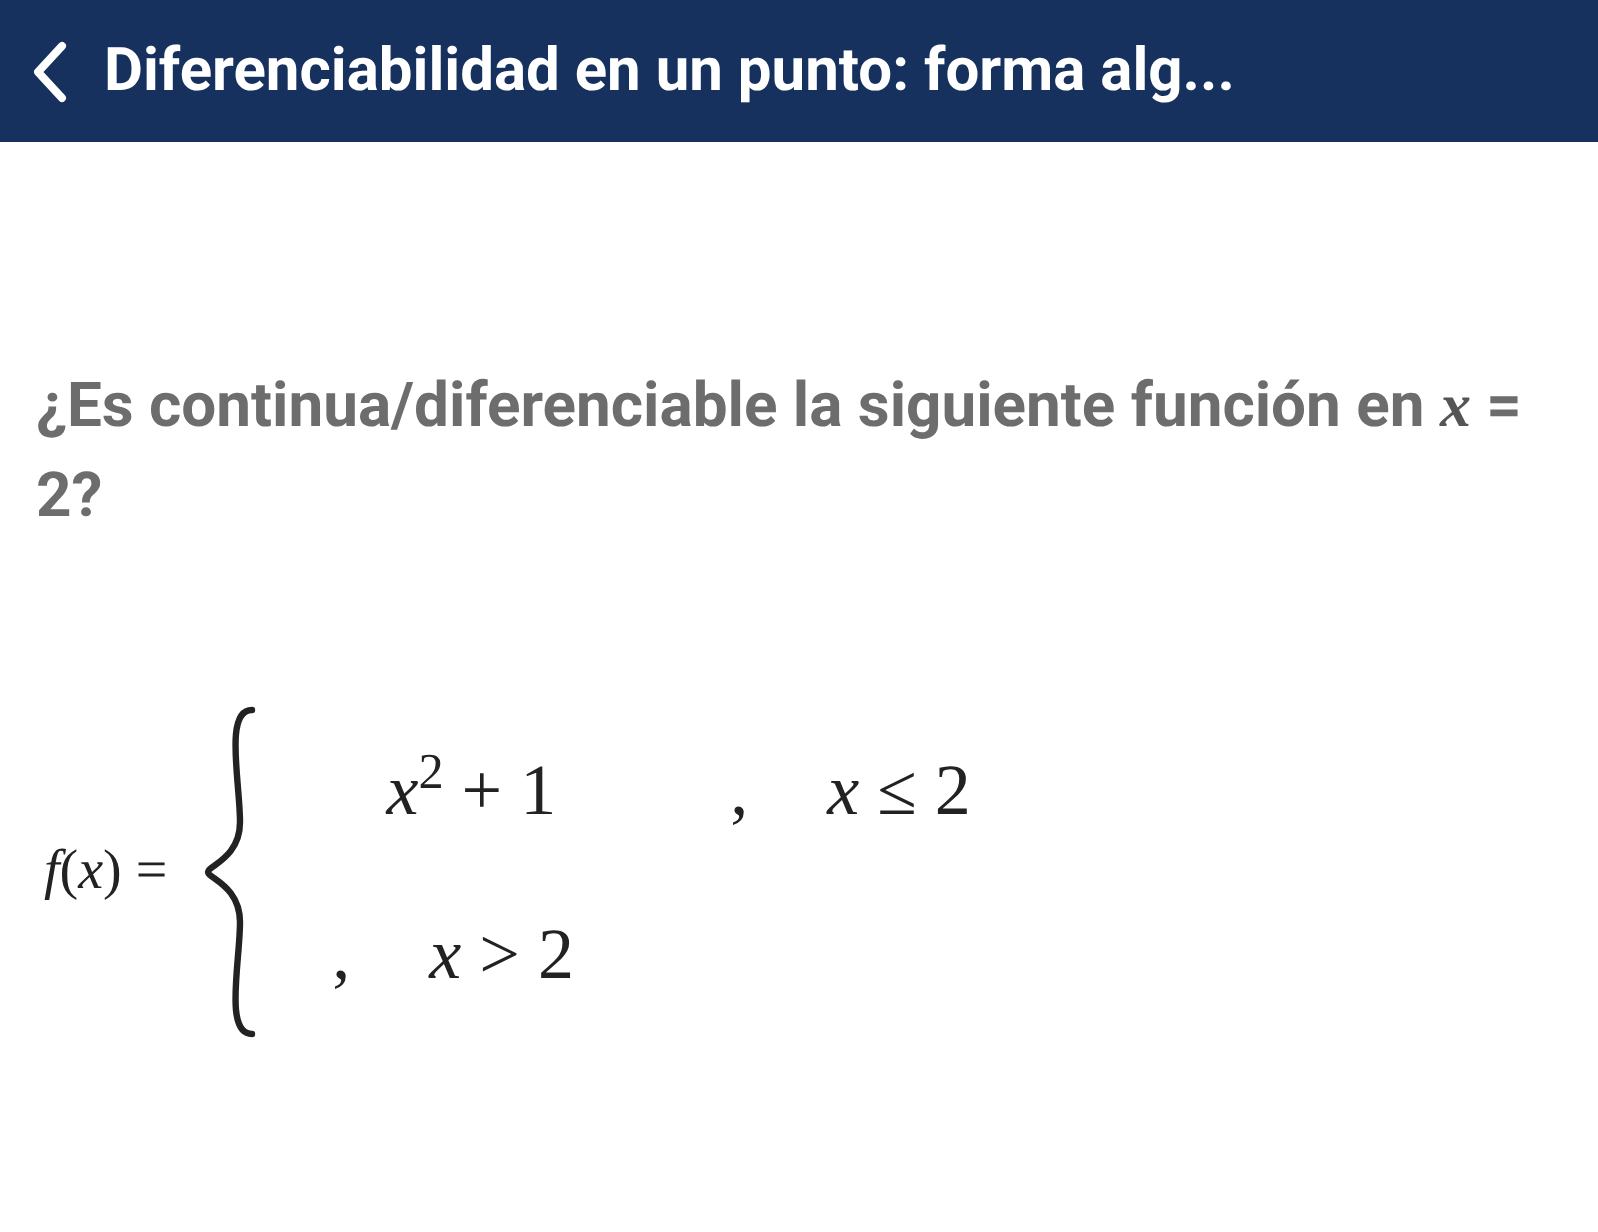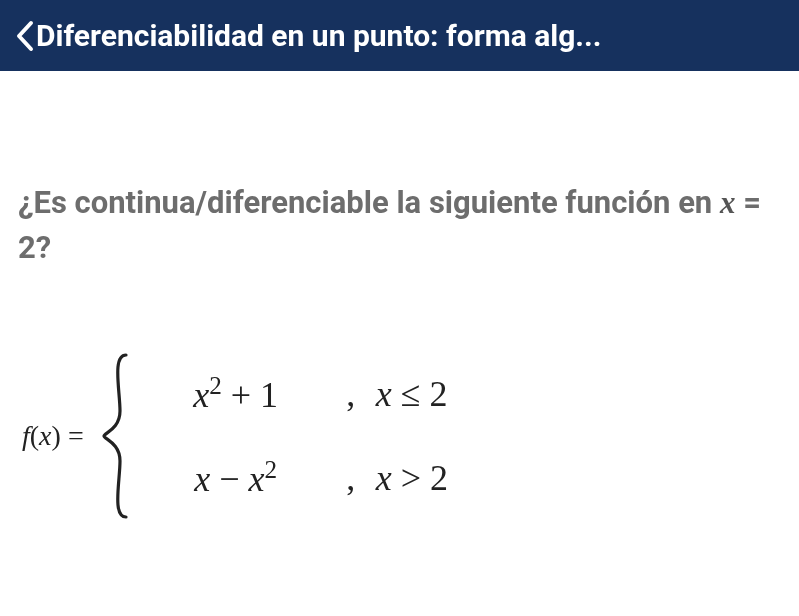--- a/index.html
+++ b/index.html
@@ -9,20 +9,21 @@
     font-family: -apple-system, BlinkMacSystemFont, "Segoe UI", Roboto, Helvetica, Arial, sans-serif;
     background: #fff;
     overflow: hidden;
   }
   .header {
     background: #16315e;
     color: #fff;
     display: flex;
     align-items: center;
     padding: 18px 14px;
+    gap: 16px;
   }
   .back-icon {
     display: inline-flex;
     align-items: center;
     justify-content: center;
     cursor: pointer;
     flex-shrink: 0;
   }
   .header-title {
     font-size: 30px;
@@ -63,21 +64,22 @@
     display: block;
   }
   .cases {
     display: flex;
     flex-direction: column;
     gap: 40px;
     font-size: 36px;
   }
   .case-row {
     display: flex;
-    align-items: center;
+    align-items: flex-end;
+    gap: 19px;
   }
   .piece {
     width: 180px;
     text-align: center;
     font-style: italic;
   }
   .piece .sup {
     font-size: 0.7em;
     vertical-align: super;
     font-style: normal;
@@ -129,23 +131,20 @@
       <div class="case-row">
         <span class="piece">
           <span>x</span><span class="sup">2</span><span class="op"> + </span><span class="op">1</span>
         </span>
         <span class="comma">,</span>
         <span class="cond">
           <span>x</span><span class="op"> ≤ </span><span class="op">2</span>
         </span>
       </div>
       <div class="case-row">
-        <span class="piece">
-          <span>x</span><span class="op"> − </span><span>x</span><span class="sup">2</span>
-        </span>
         <span class="comma">,</span>
         <span class="cond">
           <span>x</span><span class="op"> &gt; </span><span class="op">2</span>
         </span>
       </div>
     </div>
   </div>
 </div>
 
 </body></html>

